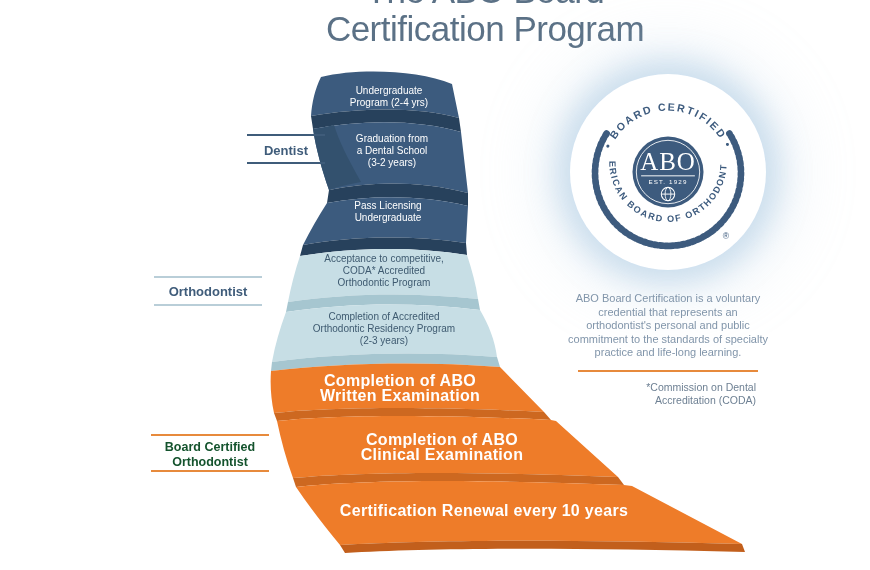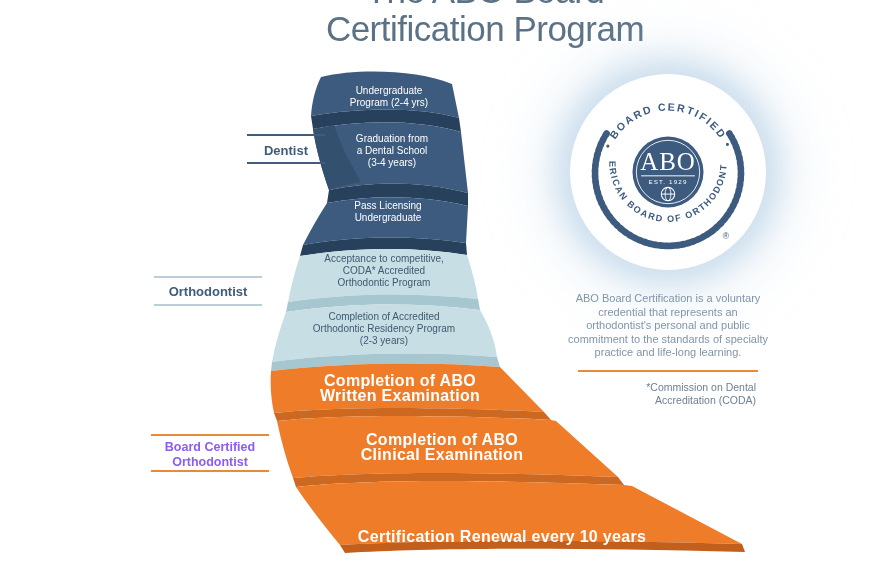--- a/index.html
+++ b/index.html
@@ -12,21 +12,21 @@
   
   .s-navy{fill:#3c5b7e;} .r-navy{fill:#27415c;} .wedge{fill:#33516e;}
   .s-light{fill:#c7dee5;} .r-light{fill:#a6c6d0;}
   .s-orange{fill:#ee7c29;} .r-orange{fill:#cd6820;} .r-orange-deep{fill:#c25f1c;}
   .lbl{position:absolute;text-align:center;white-space:pre-line;color:#ffffff;
        font-size:10px;line-height:12px;}
   .lbl-dark{color:#3e5a70;}
   .lbl-bold{font-weight:bold;font-size:16px;line-height:15px;letter-spacing:.3px;}
   .stage-label{position:absolute;text-align:center;font-weight:bold;color:#3f5c7a;
                font-size:13px;line-height:15px;white-space:pre-line;}
-  .stage-label.orange{color:#8b5cf6;font-size:12.5px;}
+  .stage-label.orange{color:#14532d;font-size:12.5px;}
   .rule{position:absolute;height:2px;background:#3f5c7a;}
   .rule.light{background:#b9ced8;height:1.5px;}
   .rule.orange{background:#e78a3c;}
   .seal-halo{position:absolute;left:570px;top:74px;width:196px;height:196px;border-radius:50%;
              background:#ffffff;
              box-shadow:0 0 28px 14px rgba(168,199,226,.5), 0 0 60px 30px rgba(190,215,235,.25);}
   .seal-halo svg{position:absolute;left:2px;top:2px;}
   .seal-navy{fill:#3d5b7e;}
   .seal-arc-top{font-family:"Liberation Sans",sans-serif;font-size:11px;font-weight:bold;
                 letter-spacing:2px;fill:#3d5b7e;}
@@ -75,34 +75,34 @@
     <path class="r-orange" d="M 293,478 C 360,472 470,471 618,477 L 624,485 C 470,479 362,480 296,487 Z"></path>
 
     <path class="s-orange" d="M 296,487 C 362,480 470,479 624,485 L 632,486 742,544 C 560,539 430,540 340,545 C 324,526 309,506 296,487 Z"></path>
     <path class="r-orange-deep" d="M 340,545 C 430,540 560,539 742,544 L 745,552 C 560,547 430,548 345,553 Z"></path>
   </svg>
 
   <div class="lbl" style="left:319px;top:85px;width:140px;">Undergraduate
 Program (2-4 yrs)</div>
   <div class="lbl" style="left:322px;top:133px;width:140px;">Graduation from
 a Dental School
-(3-4 years)</div>
+(3-2 years)</div>
   <div class="lbl" style="left:318px;top:200px;width:140px;">Pass Licensing
 Undergraduate</div>
   <div class="lbl lbl-dark" style="left:294px;top:253px;width:180px;">Acceptance to competitive,
 CODA* Accredited
 Orthodontic Program</div>
   <div class="lbl lbl-dark" style="left:284px;top:311px;width:200px;">Completion of Accredited
 Orthodontic Residency Program
 (2-3 years)</div>
   <div class="lbl lbl-bold" style="left:310px;top:373px;width:180px;">Completion of ABO
 Written Examination</div>
   <div class="lbl lbl-bold" style="left:352px;top:432px;width:180px;">Completion of ABO
 Clinical Examination</div>
-  <div class="lbl lbl-bold" style="left:342px;top:503px;width:320px;margin-top:26px;">Certification Renewal every 10 years</div>
+  <div class="lbl lbl-bold" style="left:324px;top:503px;width:320px;">Certification Renewal every 10 years</div>
 
   <div class="rule" style="left:247px;top:134px;width:78px;"></div>
   <div class="stage-label" style="left:238px;top:143px;width:96px;">Dentist</div>
   <div class="rule" style="left:247px;top:162px;width:78px;"></div>
 
   <div class="rule light" style="left:154px;top:276px;width:108px;"></div>
   <div class="stage-label" style="left:148px;top:284px;width:120px;">Orthodontist</div>
   <div class="rule light" style="left:154px;top:304px;width:108px;"></div>
 
   <div class="rule orange" style="left:151px;top:434px;width:118px;"></div>

